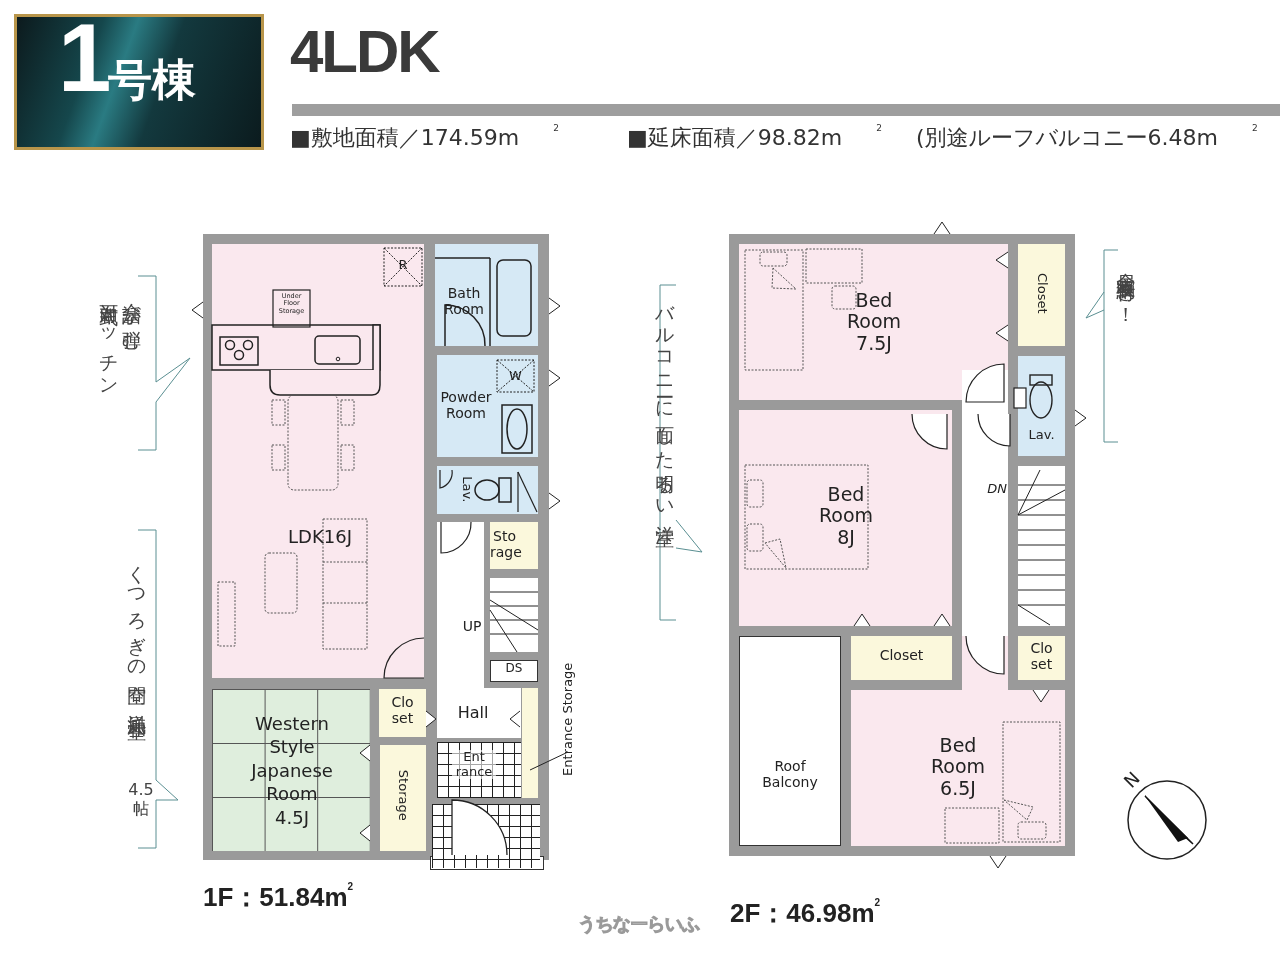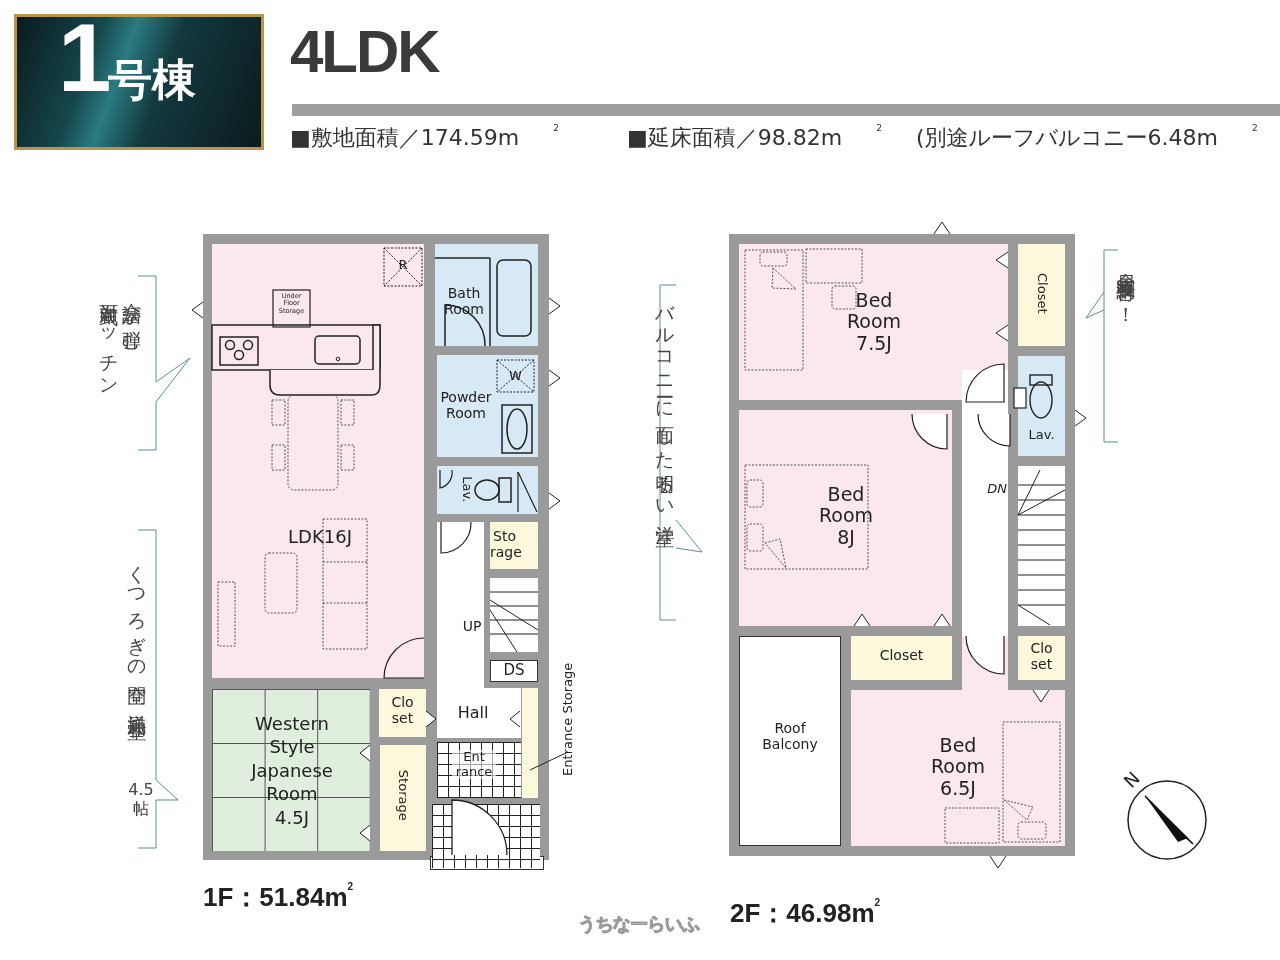--- a/index.html
+++ b/index.html
@@ -147,21 +147,21 @@
   <div class="lbl" style="left:270px;top:527px;width:100px;font-size:18px;">LDK16J</div>
   <div class="lbl" style="left:436px;top:286px;width:56px;font-size:14px;">Bath
 Room</div>
   <div class="lbl" style="left:436px;top:390px;width:60px;font-size:14px;">Powder
 Room</div>
   <div class="lbl" style="left:497px;top:369px;width:37px;font-size:13px;">W</div>
   <div class="lbl" style="left:452px;top:482px;width:30px;font-size:13px;transform:rotate(90deg);">Lav.</div>
   <div class="lbl" style="left:490px;top:529px;width:29px;font-size:14px;">Sto
 rage</div>
   <div class="lbl" style="left:454px;top:619px;width:36px;font-size:14px;">UP</div>
-  <div class="lbl" style="left:490px;top:662px;width:48px;font-size:15px;">DS</div>
+  <div class="lbl" style="left:490px;top:662px;width:48px;font-size:12px;">DS</div>
   <div class="lbl" style="left:450px;top:704px;width:46px;font-size:16px;">Hall</div>
   <div class="lbl" style="left:379px;top:695px;width:47px;font-size:14px;">Clo
 set</div>
   <div class="lbl" style="left:452px;top:750px;width:44px;font-size:13px;background:rgba(255,255,255,0.6);">Ent
 rance</div>
   <div class="lbl" style="left:508px;top:712px;width:120px;font-size:13px;transform:rotate(-90deg);">Entrance Storage</div>
   <div class="lbl" style="left:222px;top:712px;width:140px;font-size:18px;line-height:1.3;">Western
 Style
 Japanese
 Room
@@ -275,21 +275,21 @@
 7.5J</div>
   <div class="lbl" style="left:1012px;top:286px;width:60px;font-size:13px;transform:rotate(90deg);">Closet</div>
   <div class="lbl" style="left:1018px;top:428px;width:47px;font-size:13px;">Lav.</div>
   <div class="lbl" style="left:980px;top:482px;width:34px;font-size:13px;font-style:italic;">DN</div>
   <div class="lbl" style="left:806px;top:484px;width:80px;font-size:19px;">Bed
 Room
 8J</div>
   <div class="lbl" style="left:851px;top:648px;width:101px;font-size:14px;">Closet</div>
   <div class="lbl" style="left:1018px;top:641px;width:47px;font-size:14px;">Clo
 set</div>
-  <div class="lbl" style="left:745px;top:721px;width:90px;font-size:14px;">Roof
+  <div class="lbl" style="left:745px;top:759px;width:90px;font-size:14px;">Roof
 Balcony</div>
   <div class="lbl" style="left:918px;top:735px;width:80px;font-size:19px;">Bed
 Room
 6.5J</div>
 
   <div class="callout" style="left:654px;top:292px;">バルコニーに面した明るい洋室</div>
   <div class="callout" style="left:1115px;top:258px;">全居室収納付き！</div>
 
   <div class="lbl" style="left:1120px;top:770px;width:24px;font-size:18px;transform:rotate(-45deg);">N</div>
   <div class="abs" style="left:1128px;top:781px;width:78px;height:78px;"></div>

